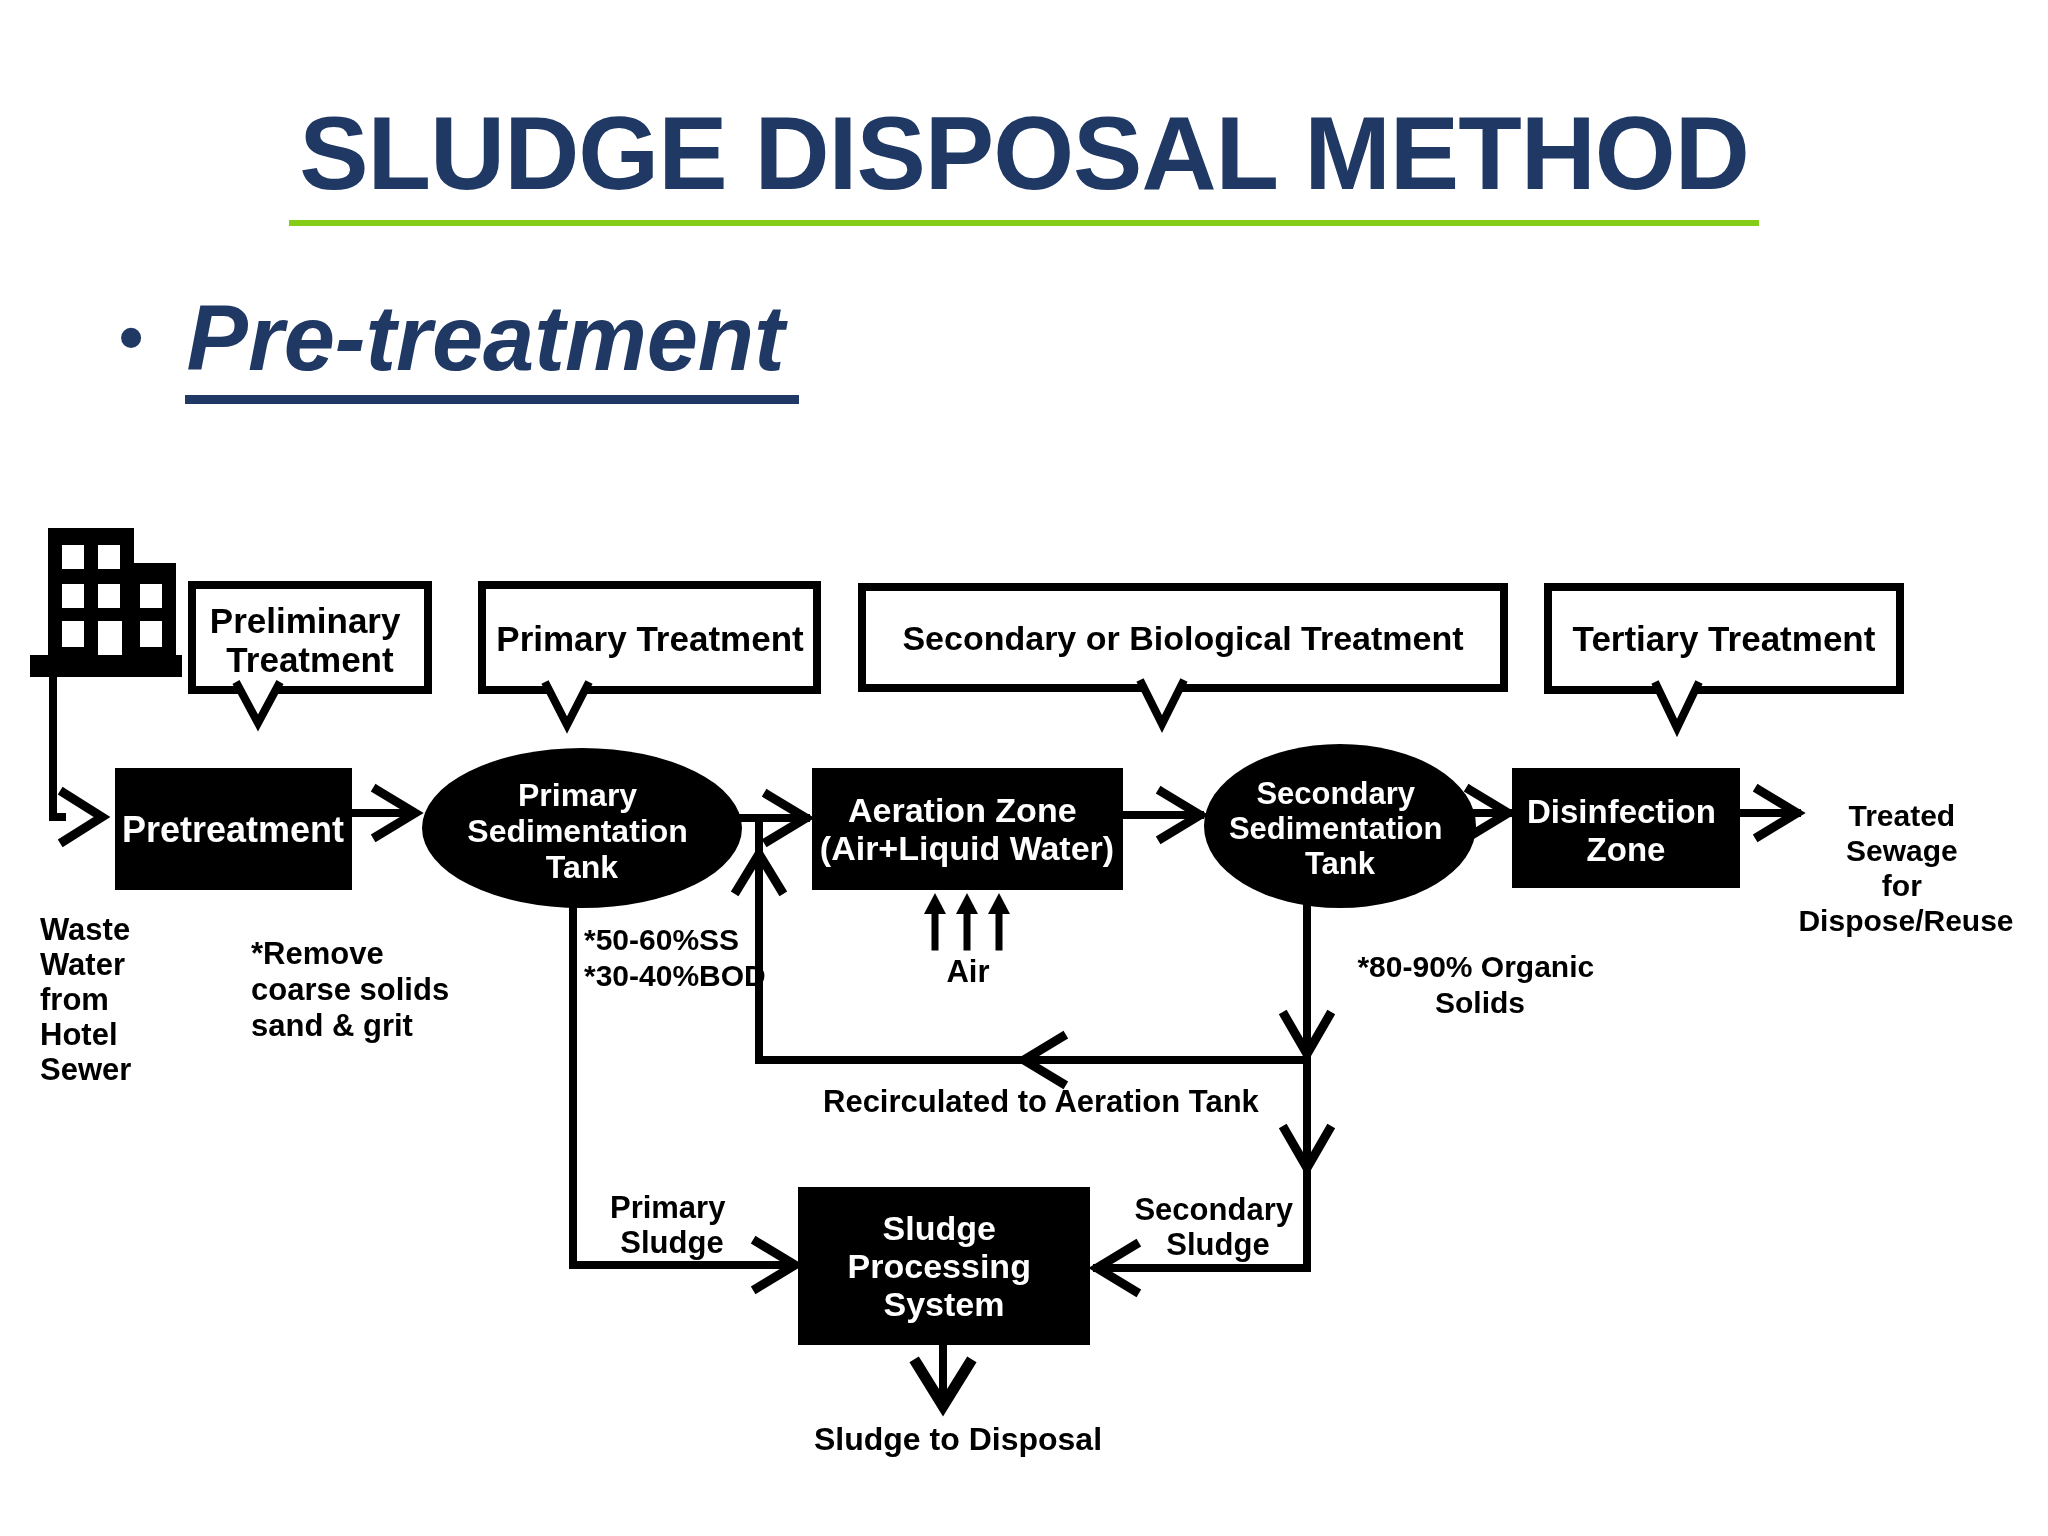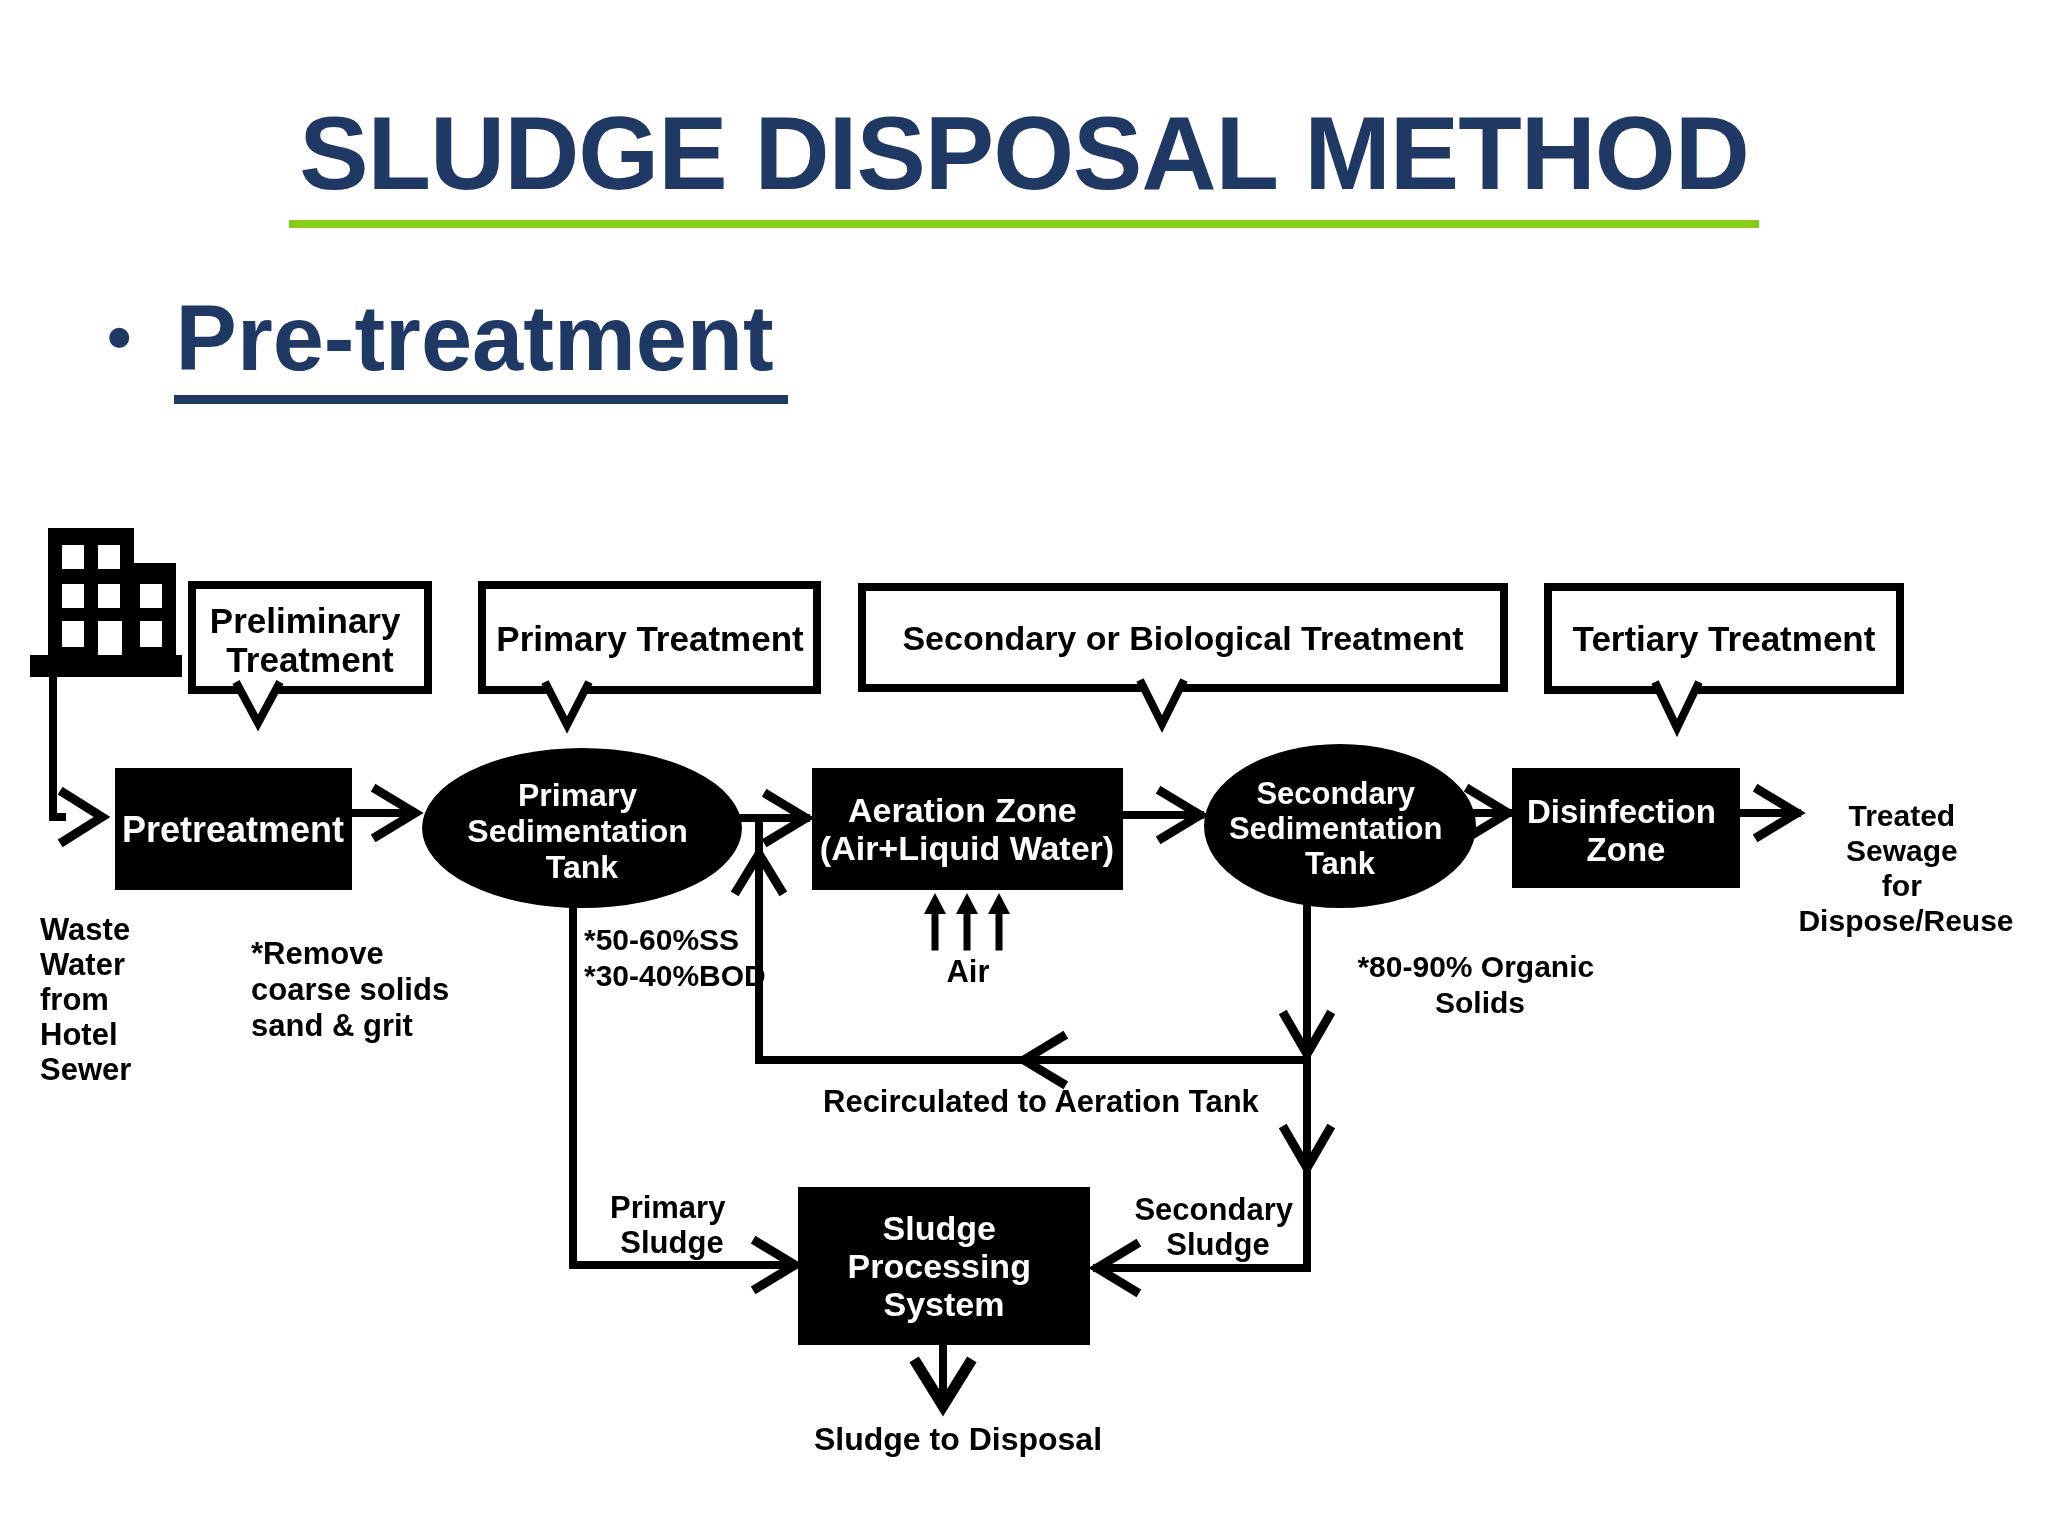--- a/index.html
+++ b/index.html
@@ -1,21 +1,21 @@
 <!DOCTYPE html>
 <html><head>
 <meta charset="utf-8">
 <style>
   html,body{margin:0;padding:0;background:#ffffff;}
   body{width:2048px;height:1536px;position:relative;font-family:"Liberation Sans",sans-serif;overflow:hidden;}
   .slide{position:absolute;inset:0;background:#ffffff;}
   .title-wrap{position:absolute;top:96px;left:0;width:100%;text-align:center;}
   .title{display:inline-block;color:#1f3864;font-size:104px;font-weight:bold;letter-spacing:-1px;
-         border-bottom:8px solid #84cc16;padding:0 10px 10px 10px;line-height:1.1;}
-  .bullet-row{position:absolute;top:288px;left:107px;color:#1f3864;font-size:92px;font-weight:bold;line-height:1.1;}
+         border-bottom:6px solid #84cc16;padding:0 10px 10px 10px;line-height:1.1;}
+  .bullet-row{position:absolute;top:288px;left:118px;color:#1f3864;font-size:92px;font-weight:bold;line-height:1.1;font-style:italic;}
   .bullet-dot{display:inline-block;vertical-align:middle;margin-right:42px;font-size:70px;transform:translateY(-8px);}
   .bullet-text{display:inline-block;border-bottom:9px solid #1f3864;padding:0 14px 6px 2px;}
   svg text{font-family:"Liberation Sans",sans-serif;font-weight:bold;}
   .node-text{fill:#ffffff;}
   .black-text{fill:#000000;}
   .shape{fill:#000000;stroke:none;}
   .callout-box{fill:#ffffff;stroke:#000000;stroke-width:8;}
   .callout-tail{fill:#ffffff;stroke:#000000;stroke-width:8;stroke-linejoin:miter;}
   .flowline{stroke:#000000;stroke-width:8;fill:none;stroke-linecap:square;}
   .chevron{stroke:#000000;stroke-width:9;fill:none;stroke-linecap:square;stroke-linejoin:miter;}

